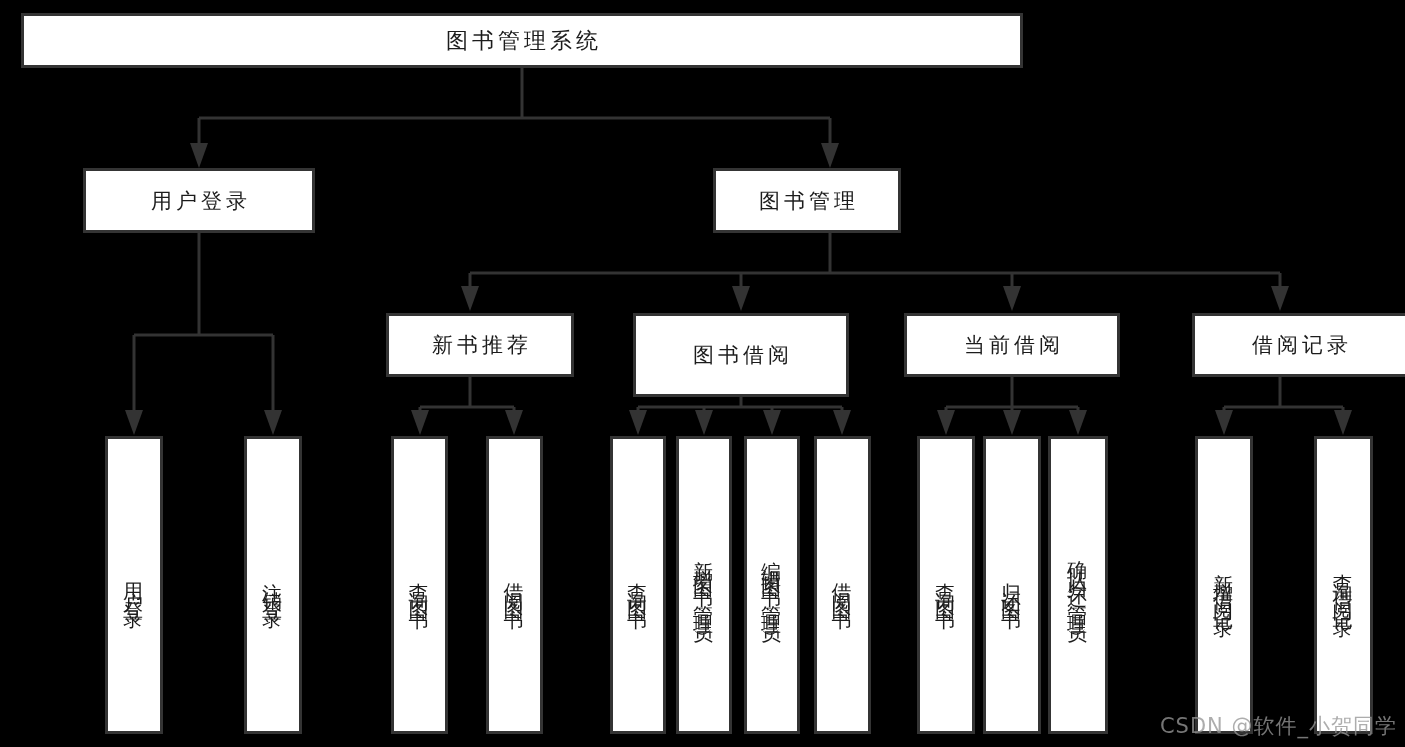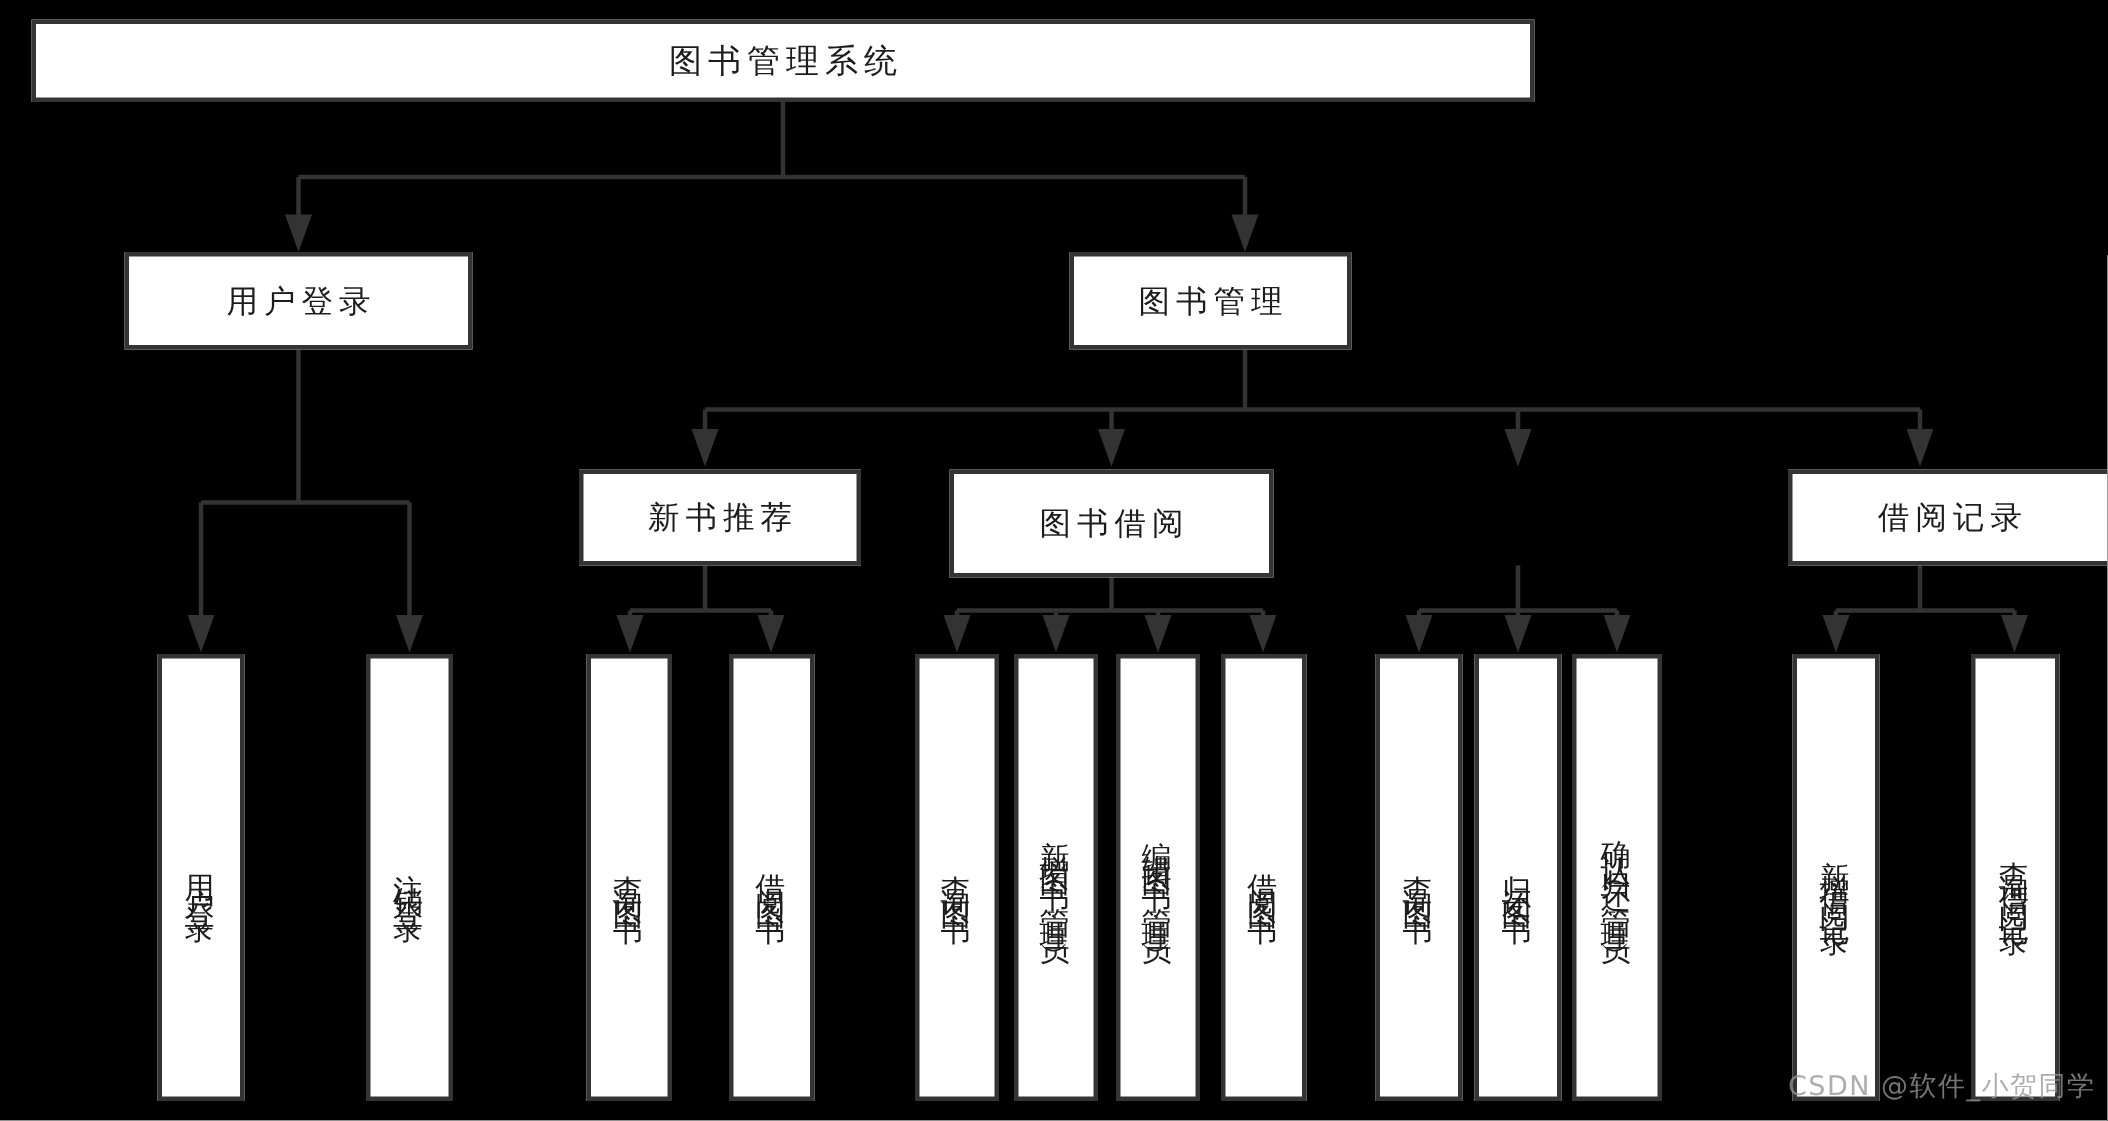--- a/index.html
+++ b/index.html
@@ -61,21 +61,21 @@
   .v-label {
     writing-mode: vertical-rl;
     font-size: 20px;
     letter-spacing: 9px;
     white-space: nowrap;
   }
   .watermark {
     position: absolute;
     right: 8px;
     top: 712px;
-    font-size: 18px;
+    font-size: 21px;
     color: rgba(150, 150, 150, 0.78);
     letter-spacing: 1px;
     white-space: nowrap;
     z-index: 5;
   }
 </style>
 </head>
 <body>
 
 <div class="canvas">
@@ -137,22 +137,25 @@
   <div class="box" style="left:83px; top:168px; width:232px; height:65px;">
     <span class="h-label">用户登录</span>
   </div>
   <div class="box" style="left:713px; top:168px; width:188px; height:65px;">
     <span class="h-label">图书管理</span>
   </div>
 
   <div class="box" style="left:363px; top:313px; width:188px; height:64px;margin-left:23px;">
     <span class="h-label">新书推荐</span>
   </div>
-  <div class="box" style="left:633px; top:313px; width:216px; height:72px;">
+  <div class="box" style="left:633px; top:313px; width:216px; height:84px;">
     <span class="h-label">图书借阅</span>
+  </div>
+  <div class="box" style="left:904px; top:313px; width:216px; height:64px;">
+    <span class="h-label">当前借阅</span>
   </div>
   <div class="box" style="left:1173px; top:313px; width:216px; height:64px;margin-left:19px;">
     <span class="h-label">借阅记录</span>
   </div>
 
   <div class="box leaf" style="left:105px; width:58px;">
     <span class="v-label">用户登录</span>
   </div>
   <div class="box leaf" style="left:244px; width:58px;">
     <span class="v-label">注销登录</span>

